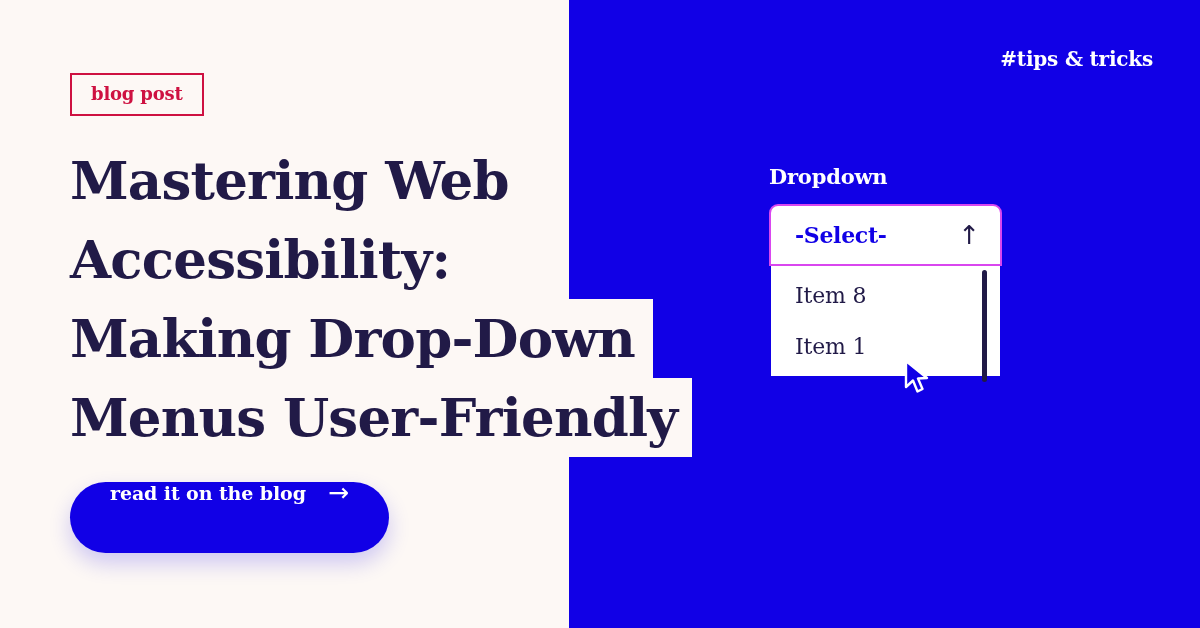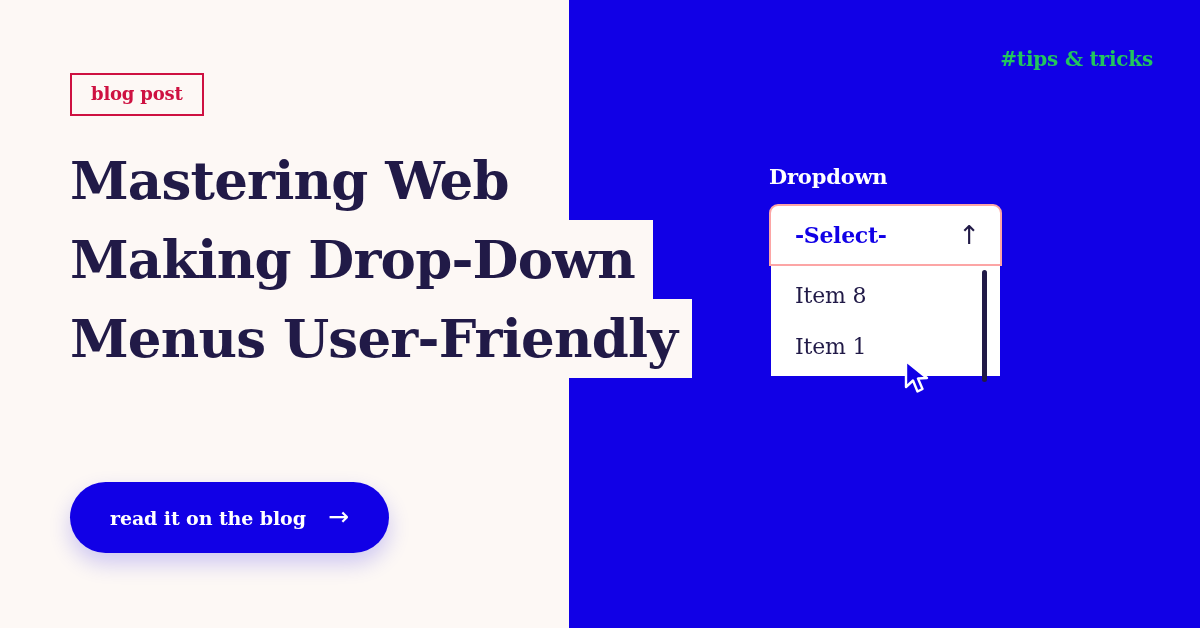--- a/index.html
+++ b/index.html
@@ -95,39 +95,39 @@
     padding: 0 40px 0 40px;
     background: #1100e6;
     border: none;
     border-radius: 40px;
     color: #ffffff;
     font-family: "DejaVu Serif", serif;
     font-weight: bold;
     font-size: 19px;
     letter-spacing: -0.1px;
     display: flex;
-    align-items: center;
+    align-items: flex-start;
     gap: 22px;
     cursor: pointer;
     box-shadow: 0 10px 22px rgba(17, 0, 230, 0.20);
   }
   .cta .cta-arrow {
     font-family: "DejaVu Sans", sans-serif;
     font-size: 25px;
     font-weight: normal;
     line-height: 1;
     margin-top: -2px;
   }
 
   
   .hashtag {
     position: absolute;
     right: 47px;
     top: 47px;
-    color: #22c55e;
+    color: #ffffff;
     font-family: "DejaVu Serif", serif;
     font-weight: bold;
     font-size: 20px;
     letter-spacing: -0.2px;
     white-space: nowrap;
   }
 
   
   .dd-label {
     position: absolute;
@@ -144,21 +144,21 @@
     position: absolute;
     left: 769px;
     top: 204px;
     width: 233px;
   }
 
   .dd-select {
     position: relative;
     height: 62px;
     background: #ffffff;
-    border: 2px solid #fca5a5;
+    border: 2px solid #d946ef;
     border-radius: 9px 9px 0 0;
     display: flex;
     align-items: center;
     padding: 0 20px 0 24px;
     cursor: pointer;
   }
   .dd-select .dd-value {
     flex: 1;
     color: #1100e6;
     font-family: "DejaVu Serif", serif;
@@ -224,20 +224,21 @@
 <body>
 
 <div id="canvas">
 
   <div class="cream-panel"></div>
 
   <div class="badge">blog post</div>
 
   <div class="headline">
     <span class="hl-row"><span class="hl-text">Mastering Web</span></span>
+    <span class="hl-row"><span class="hl-text">Accessibility:</span></span>
     <span class="hl-row plated plate-a"><span class="hl-text">Making Drop-Down</span></span>
     <span class="hl-row plated plate-b"><span class="hl-text">Menus User-Friendly</span></span>
   </div>
 
   <button class="cta">
     <span>read it on the blog</span>
     <span class="cta-arrow">→</span>
   </button>
 
   <div class="hashtag">#tips &amp; tricks</div>

